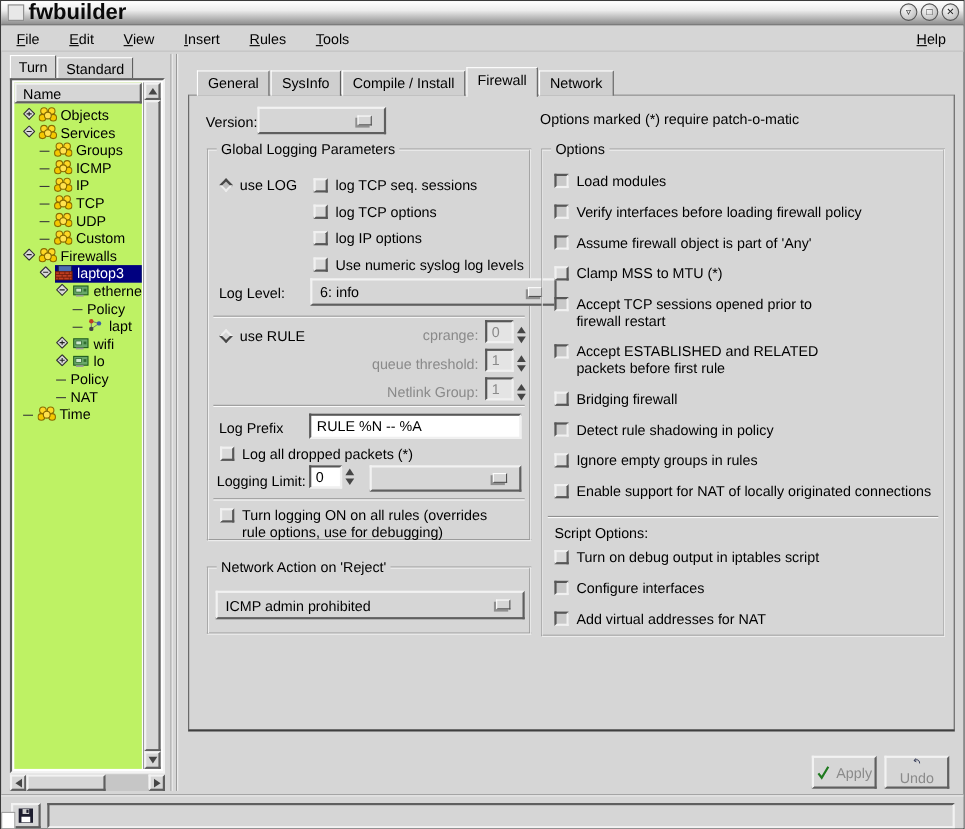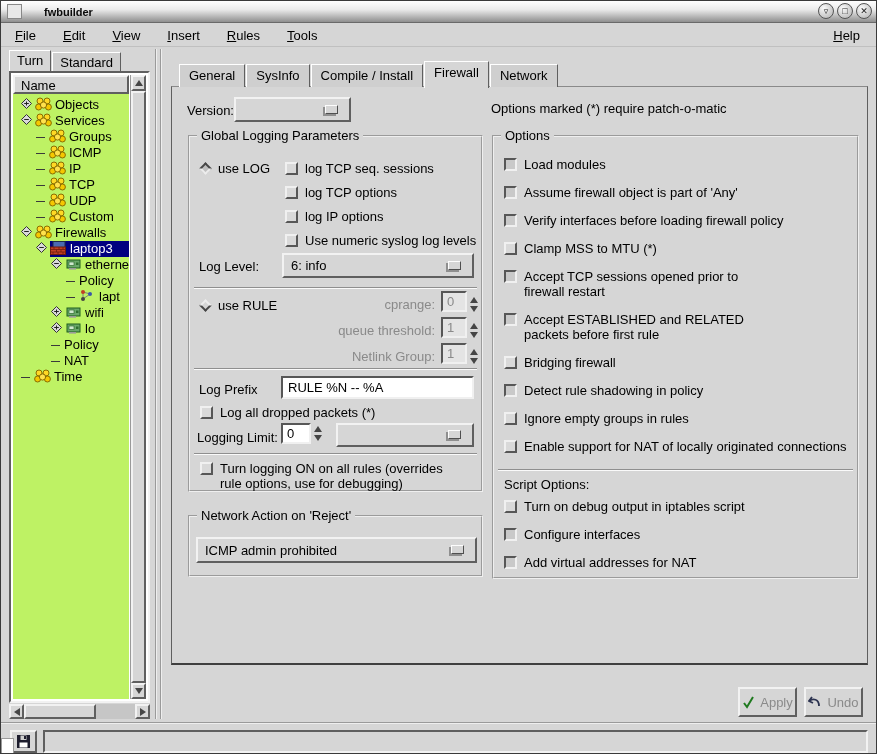--- a/index.html
+++ b/index.html
@@ -7,21 +7,21 @@
   body{font-family:"Liberation Sans",sans-serif;font-size:13px;color:#000;background:#d6d6d6;overflow:hidden;}
   #app{position:relative;width:877px;height:754px;background:#d6d6d6;border:1px solid #3a3a3a;overflow:hidden;}
 
   
   .raised{border:2px solid;border-color:#f2f2f2 #5f5f5f #5f5f5f #f2f2f2;background:#d6d6d6;}
   .sunken{border:2px solid;border-color:#5f5f5f #f2f2f2 #f2f2f2 #5f5f5f;}
 
   
   .titlebar{position:absolute;left:0;top:0;width:100%;height:22px;background:linear-gradient(to bottom,#ffffff 0%,#ececec 40%,#8f8f8f 100%);border-bottom:1px solid #6a6a6a;display:flex;align-items:center;}
   .win-icon{width:15px;height:15px;margin-left:6px;background:#e8e8e8;border:1px solid #888;display:inline-block;}
-  .win-title{font-weight:bold;font-size:11px;margin-left:22px;color:#0a0a0a;}
+  .win-title{font-weight:bold;font-size:20px;margin-left:4px;color:#0a0a0a;}
   .win-controls{position:absolute;right:4px;top:2px;display:flex;gap:3px;}
   .win-btn{width:16px;height:16px;border-radius:50%;background:radial-gradient(circle at 35% 30%,#fafafa,#b0b0b0);border:1px solid #555;font-size:9px;line-height:14px;text-align:center;color:#222;}
 
   
   .menubar{position:absolute;left:0;top:23px;width:100%;height:23px;display:flex;align-items:center;gap:27px;padding-left:14px;background:#d6d6d6;border-bottom:1px solid #c0c0c0;}
   .menu-item{cursor:default;}
   .menu-right{position:absolute;right:16px;}
   .u{text-decoration:underline;}
 
   
@@ -455,21 +455,21 @@
             <span class="cb cb-off"></span>
             <span class="cb-label">log IP options</span>
           </div>
           <div class="check-row">
             <span class="cb cb-off"></span>
             <span class="cb-label">Use numeric syslog log levels</span>
           </div>
         </div>
 
       <span class="fieldlabel" style="left:9px;top:122px;">Log Level:</span>
-      <div class="combo" style="left:92px;top:116px;width:192px;height:25px;">
+      <div class="combo" style="left:92px;top:116px;width:224px;height:25px;">
         <span>6: info</span>
         <span class="combo-glyph"></span>
       </div>
 
       <div class="hsep" style="top:150px;"></div>
 
       <div class="radio-row" style="left:8px;top:161px;">
         <span class="radio off"></span>
         <span>use RULE</span>
       </div>
@@ -546,25 +546,25 @@
 
     <div class="groupbox" style="left:320px;top:48px;width:367px;height:444px;">
       <span class="group-title">Options</span>
       <div class="opt-list" style="position:absolute;left:10px;top:20px;width:350px;">
           <div class="check-row">
             <span class="cb cb-on"></span>
             <span class="cb-label">Load modules</span>
           </div>
           <div class="check-row">
             <span class="cb cb-on"></span>
+            <span class="cb-label">Verify interfaces before loading firewall policy</span>
+          </div>
+          <div class="check-row">
+            <span class="cb cb-on"></span>
             <span class="cb-label">Assume firewall object  is part of  'Any'</span>
-          </div>
-          <div class="check-row">
-            <span class="cb cb-on"></span>
-            <span class="cb-label">Verify interfaces before loading firewall policy</span>
           </div>
           <div class="check-row">
             <span class="cb cb-off"></span>
             <span class="cb-label">Clamp MSS to MTU (*)</span>
           </div>
           <div class="check-row">
             <span class="cb cb-on"></span>
             <span class="cb-label">Accept TCP sessions opened prior to
 firewall restart</span>
           </div>
@@ -609,21 +609,21 @@
     </div>
 
   </div>
 
   <div class="btn raised" style="left:737px;top:686px;">
     <svg width="13" height="13" viewBox="0 0 13 13">
         <path d="M2 7 L5 11 L11 1" fill="none" stroke="#1f7a1f" stroke-width="2"></path>
       </svg>
     <span>Apply</span>
   </div>
-  <div class="btn raised" style="left:803px;top:686px;">
+  <div class="btn raised" style="left:803px;top:686px;flex-direction:column;">
     <svg width="14" height="12" viewBox="0 0 14 12">
         <path d="M4 1 L1 5 L5 7 M1.5 5 C5 2, 11 3, 11 10" fill="none" stroke="#2c3350" stroke-width="1.8"></path>
       </svg>
     <span>Undo</span>
   </div>
 
   <div class="statusbar">
     <div class="save-btn raised">
       <svg width="15" height="15" viewBox="0 0 15 15">
         <rect x="1" y="1" width="13" height="13" fill="#1d1d2e"></rect>

